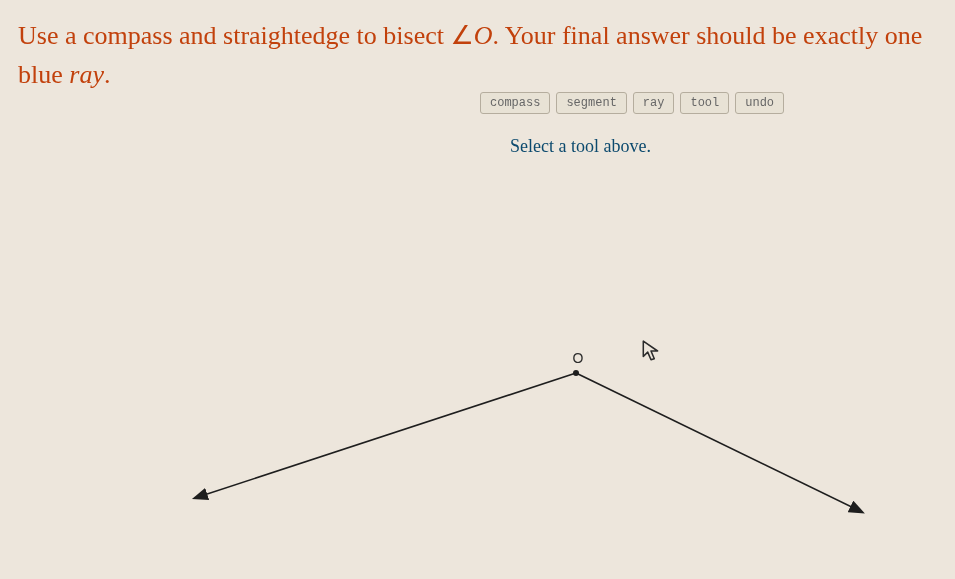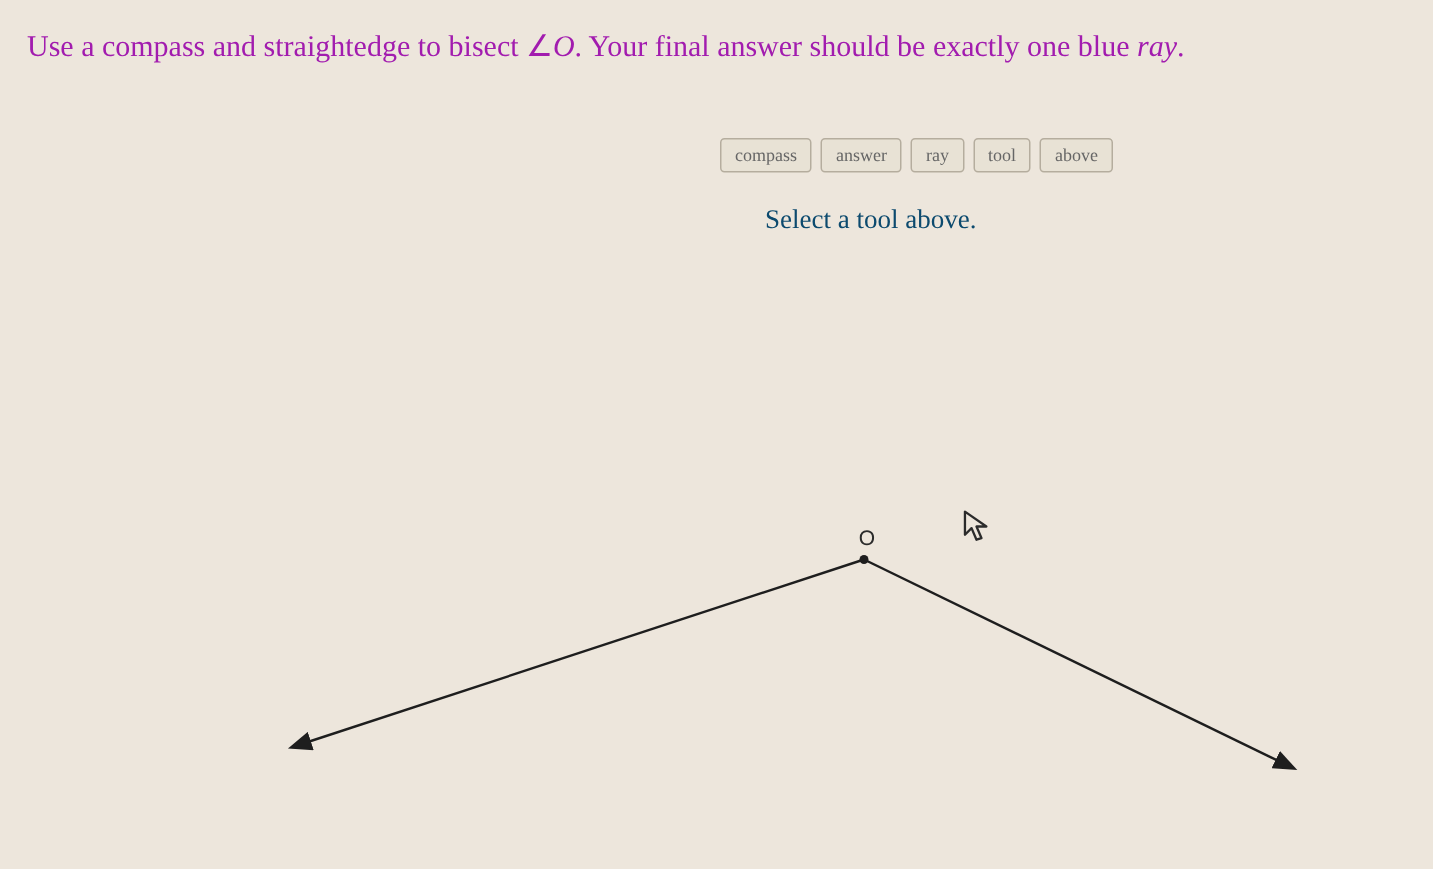--- a/index.html
+++ b/index.html
@@ -6,36 +6,35 @@
     html, body { width: 955px; height: 579px; overflow: hidden; }
     body {
       font-family: Georgia, 'Times New Roman', serif;
       background: #ede6dc;
       position: relative;
     }
     .instruction {
       position: absolute;
       top: 16px;
       left: 18px;
-      font-size: 20px;
-      color: #a21caf;
+      font-size: 26px;
+      color: #c2410c;
       line-height: 1.5;
-      text-align: center;
     }
     .angle-sym { font-family: 'Times New Roman', serif; }
     .italic { font-style: italic; }
     .toolbar {
       position: absolute;
       top: 92px;
       left: 480px;
       display: flex;
       gap: 6px;
     }
     .tool-btn {
-      font-family: Liberation Serif, serif;
+      font-family: Liberation Mono, monospace;
       font-size: 12px;
       color: #666;
       background: #e8e2d5;
       border: 1px solid #b5ad9e;
       border-radius: 3px;
       padding: 3px 9px;
       cursor: pointer;
       user-select: none;
     }
     .hint {
@@ -70,24 +69,24 @@
   </style>
 </head>
 <body>
 
 <div class="instruction">
   <span>Use a compass and straightedge to bisect </span><span class="angle-sym">∠</span><span class="italic">O</span><span>. Your final answer should be exactly one blue </span><span class="italic">ray</span><span>.</span>
 </div>
 
 <div class="toolbar">
   <div class="tool-btn">compass</div>
-  <div class="tool-btn">answer</div>
+  <div class="tool-btn">segment</div>
   <div class="tool-btn">ray</div>
   <div class="tool-btn">tool</div>
-  <div class="tool-btn">above</div>
+  <div class="tool-btn">undo</div>
 </div>
 
 <div class="hint">Select a tool above.</div>
 
 <svg class="canvas-area" viewBox="0 0 955 519">
   <defs>
     <marker id="arrowhead" markerWidth="10" markerHeight="8" refX="8" refY="4" orient="auto">
       <polygon points="0 0, 10 4, 0 8" fill="#1e1e1e"></polygon>
     </marker>
   </defs>

